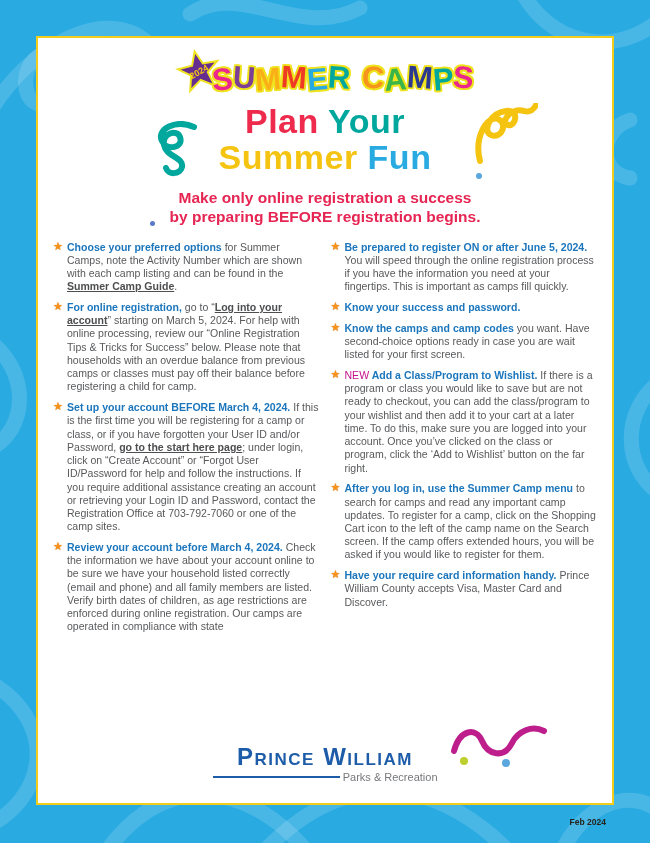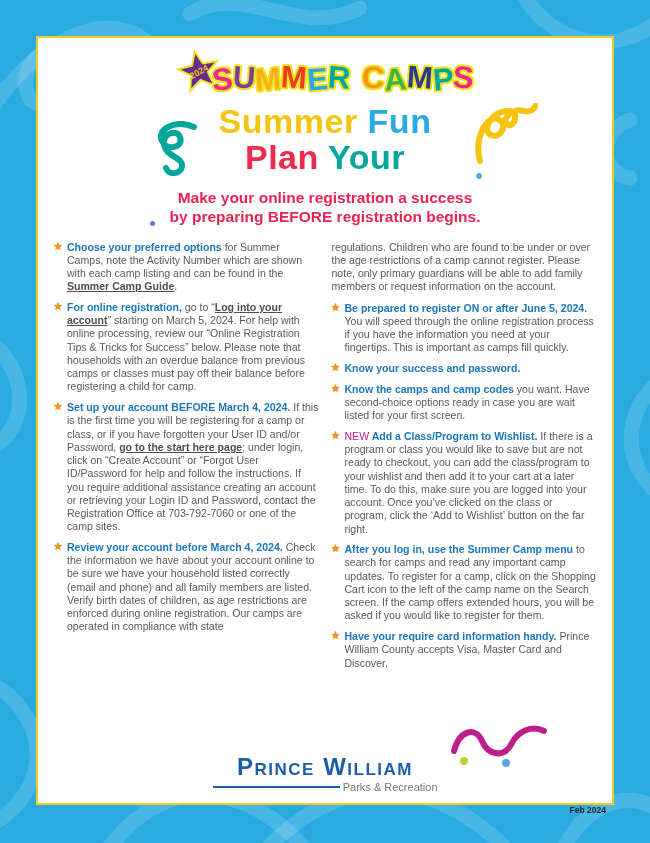--- a/index.html
+++ b/index.html
@@ -37,28 +37,28 @@
   .col{flex:1;color:#58595B;font-size:10.55px;line-height:1.255;}
   .para{margin-bottom:8px;}
   .bullet{position:relative;padding-left:13px;margin-bottom:7.5px;}
   .star{position:absolute;left:-1px;top:-1px;color:#F7941D;font-size:11px;text-shadow:0 0 1px #C26A12;}
   .run-plain{color:#58595B;}
   .run-lead{color:#1C76BC;font-weight:bold;}
   .run-link{color:#4D4E50;font-weight:bold;text-decoration:underline;cursor:pointer;text-align:right;}
   .run-new{color:#C4138A;font-weight:normal;}
   .heading{color:#E62553;font-weight:bold;font-size:14px;line-height:1.22;margin:10px 0 7px 0;}
   
-  .pw{position:absolute;left:0;right:0;bottom:10px;text-align:center;}
+  .pw{position:absolute;left:0;right:0;bottom:20px;text-align:center;}
   .pw-name{font-variant:small-caps;font-size:24px;font-weight:bold;color:#1D5CA8;letter-spacing:1.5px;line-height:1;}
   .pw-sub{display:flex;align-items:center;justify-content:flex-end;width:225px;margin:2px auto 0 auto;}
   .pw-rule{flex:1;height:1.5px;background:#1D5CA8;margin-right:3px;}
   .pw-tag{color:#77787B;font-size:11px;}
   .squiggle-bottom{position:absolute;right:52px;bottom:36px;}
   
-  .frame-date{position:absolute;right:44px;bottom:28px;font-size:8.5px;font-weight:bold;color:#26231c;}
+  .frame-date{position:absolute;right:44px;bottom:16px;font-size:8.5px;font-weight:bold;color:#26231c;}
 </style>
 </head>
 <body>
 
 <div class="frame">
 
   <svg class="bg-pattern" width="650" height="843" viewBox="0 0 650 843">
     <g fill="none" stroke="rgba(255,255,255,0.15)" stroke-width="15" stroke-linecap="round">
       <path d="M-15 120 C 30 40, 110 5, 150 45"></path>
       <path d="M28 95 c -14 -38 36 -62 48 -28 c 10 30 -36 52 -48 28"></path>
@@ -85,38 +85,37 @@
 
     <div class="title-wrap">
       <svg class="squiggle-left" width="52" height="58" viewBox="0 0 52 58">
         <path d="M48 6 C 30 -2, 10 8, 16 20 C 21 30, 38 27, 34 16 C 31 8, 16 12, 18 24 C 20 36, 38 36, 36 46 C 34 54, 22 54, 20 47" fill="none" stroke="#00A79D" stroke-width="6" stroke-linecap="round"></path>
       </svg>
       <div class="dot-left"></div>
       <svg class="squiggle-right" width="66" height="62" viewBox="0 0 66 62">
         <path d="M8 58 C 2 36, 14 12, 26 16 C 36 20, 30 36, 19 32 C 10 28, 18 10, 34 8 C 48 6, 44 24, 36 22 C 28 20, 38 4, 52 8 C 58 10, 62 6, 64 2" fill="none" stroke="#F5C411" stroke-width="6" stroke-linecap="round"></path>
       </svg>
       <div class="dot-right"></div>
+      <div class="title-line"><span class="tx"><span style="color: rgb(238, 42, 77);">Plan </span><span style="color: rgb(0, 167, 157);">Your</span></span></div>
       <div class="title-line"><span class="tx"><span style="color: rgb(245, 196, 17);">Summer </span><span style="color: rgb(41, 171, 226);">Fun</span></span></div>
-      <div class="title-line"><span class="tx"><span style="color: rgb(238, 42, 77);">Plan </span><span style="color: rgb(0, 167, 157);">Your</span></span></div>
     </div>
 
     <div class="subtitle">
-      <div>Make your online registration a success</div>
+      <div>Make only online registration a success</div>
       <div>by preparing BEFORE registration begins.</div>
     </div>
 
     <div class="columns">
       <div class="col">
           <div class="bullet"><span class="star">★</span><span class="run-lead">Choose your preferred options</span><span class="run-plain"> for Summer Camps, note the Activity Number which are shown with each camp listing and can be found in the </span><span class="run-link">Summer Camp Guide</span><span class="run-plain">.</span></div>
           <div class="bullet"><span class="star">★</span><span class="run-lead">For online registration,</span><span class="run-plain"> go to “</span><span class="run-link">Log into your account</span><span class="run-plain">” starting on March 5, 2024. For help with online processing, review our “Online Registration Tips &amp; Tricks for Success” below. Please note that households with an overdue balance from previous camps or classes must pay off their balance before registering a child for camp.</span></div>
           <div class="bullet"><span class="star">★</span><span class="run-lead">Set up your account BEFORE March 4, 2024.</span><span class="run-plain"> If this is the first time you will be registering for a camp or class, or if you have forgotten your User ID and/or Password, </span><span class="run-link">go to the start here page</span><span class="run-plain">; under login, click on “Create Account” or “Forgot User ID/Password for help and follow the instructions. If you require additional assistance creating an account or retrieving your Login ID and Password, contact the Registration Office at 703-792-7060 or one of the camp sites.</span></div>
           <div class="bullet"><span class="star">★</span><span class="run-lead">Review your account before March 4, 2024.</span><span class="run-plain"> Check the information we have about your account online to be sure we have your household listed correctly (email and phone) and all family members are listed. Verify birth dates of children, as age restrictions are enforced during online registration. Our camps are operated in compliance with state</span></div>
         </div>
       <div class="col">
-          <div class="para"><span class="run-plain">regulations. Children who are found to be under or over the age restrictions of a camp cannot register. Please note, only primary guardians will be able to add family members or request information on the account.</span></div>
           <div class="bullet"><span class="star">★</span><span class="run-lead">Be prepared to register ON or after June 5, 2024.</span><span class="run-plain"> You will speed through the online registration process if you have the information you need at your fingertips. This is important as camps fill quickly.</span></div>
           <div class="bullet"><span class="star">★</span><span class="run-lead">Know your success and password.</span></div>
           <div class="bullet"><span class="star">★</span><span class="run-lead">Know the camps and camp codes</span><span class="run-plain"> you want. Have second-choice options ready in case you are wait listed for your first screen.</span></div>
           <div class="bullet"><span class="star">★</span><span class="run-new">NEW</span><span class="run-lead"> Add a Class/Program to Wishlist.</span><span class="run-plain"> If there is a program or class you would like to save but are not ready to checkout, you can add the class/program to your wishlist and then add it to your cart at a later time. To do this, make sure you are logged into your account. Once you’ve clicked on the class or program, click the ‘Add to Wishlist’ button on the far right.</span></div>
           <div class="bullet"><span class="star">★</span><span class="run-lead">After you log in, use the Summer Camp menu</span><span class="run-plain"> to search for camps and read any important camp updates. To register for a camp, click on the Shopping Cart icon to the left of the camp name on the Search screen. If the camp offers extended hours, you will be asked if you would like to register for them.</span></div>
           <div class="bullet"><span class="star">★</span><span class="run-lead">Have your require card information handy.</span><span class="run-plain"> Prince William County accepts Visa, Master Card and Discover.</span></div>
         </div>
     </div>
 
     <svg class="squiggle-bottom" width="112" height="46" viewBox="0 0 112 46">

